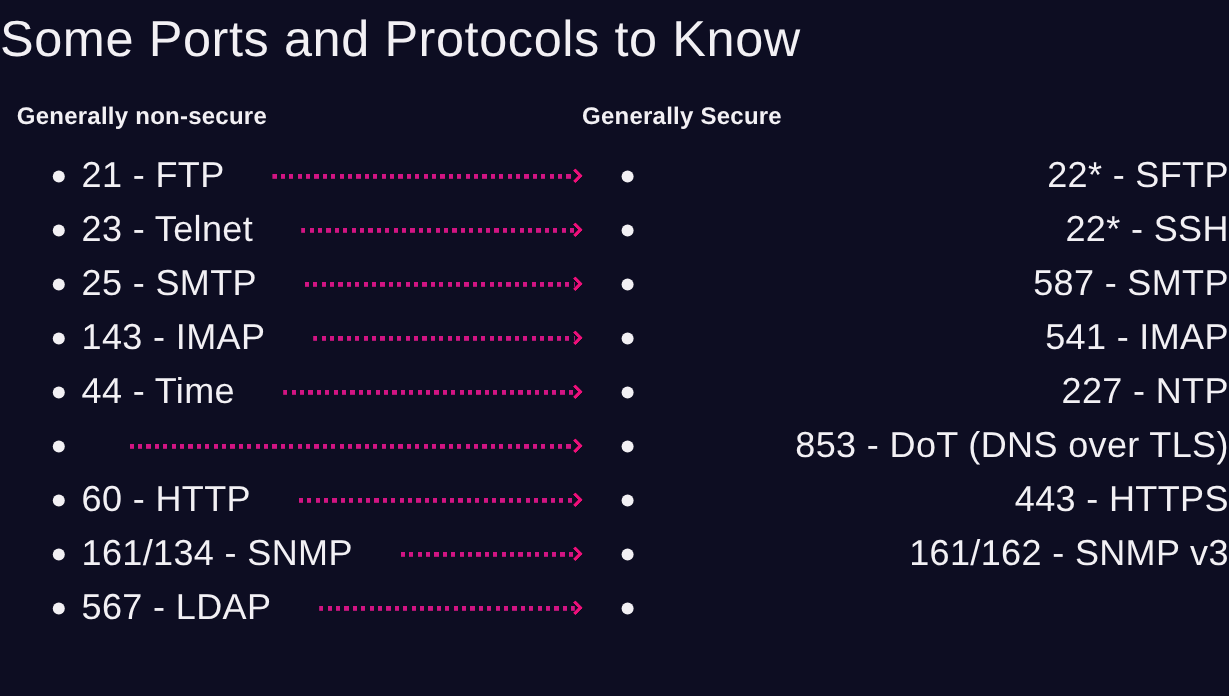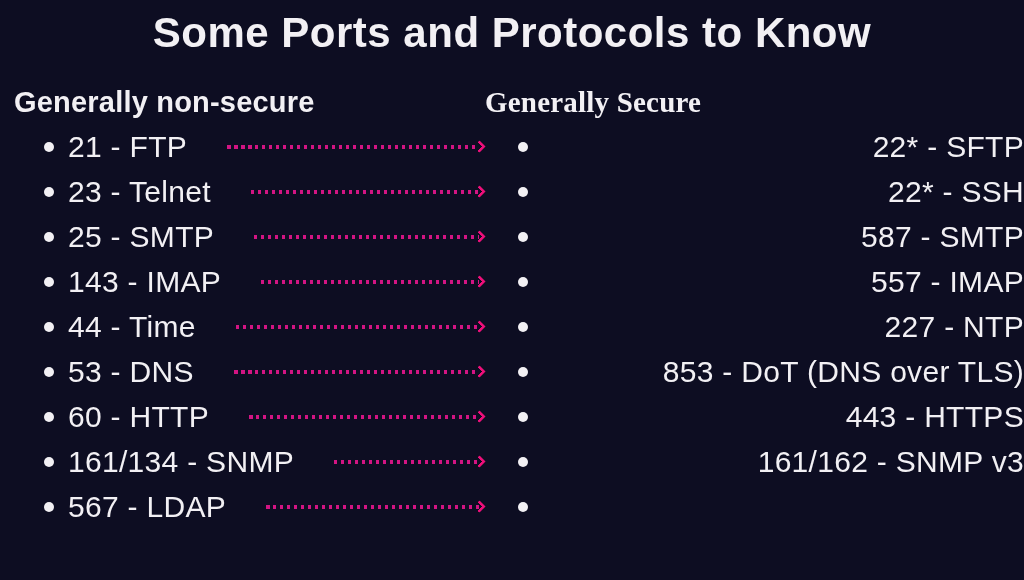--- a/index.html
+++ b/index.html
@@ -13,37 +13,37 @@
     width: 1024px;
     height: 580px;
     overflow: hidden;
     background: var(--background);
     color: var(--text);
     font-family: "Liberation Sans", "DejaVu Sans", sans-serif;
   }
   .slide { position: relative; width: 1024px; height: 580px; }
   .title {
     margin-top: 8px;
-    text-align: center;
+    text-align: left;
     font-size: 42px;
-    font-weight: 700;
+    font-weight: 400;
     letter-spacing: 0.5px;
     line-height: 1.2;
   }
   .headers { position: relative; height: 28px; margin-top: 28px; }
   .hdr {
     position: absolute;
     top: 0;
-    font-size: 29px;
+    font-size: 20px;
     font-weight: 700;
     letter-spacing: 0.2px;
     white-space: nowrap;
   }
   .hdr-left  { left: 14px; }
-  .hdr-right { left: 485px; font-family: Liberation Serif, serif; }
+  .hdr-right { left: 485px; }
   .rows { margin-top: 10px; }
   .row {
     display: flex;
     align-items: center;
     height: 45px;
     padding-left: 44px;
     gap: 24px;
   }
   .cell { display: flex; align-items: center; }
   .cell-right { flex: none; width: 506px; justify-content: space-between; }
@@ -151,21 +151,21 @@
       <div class="cell cell-left">
         <span class="bullet"></span>
         <span class="item-label">143 - IMAP</span>
       </div>
       <div class="arrow">
         <span class="dots"></span>
         <span class="chev"></span>
       </div>
       <div class="cell cell-right">
         <span class="bullet"></span>
-        <span class="item-label">557 - IMAP</span>
+        <span class="item-label">541 - IMAP</span>
       </div>
     </div>
 
     <div class="row">
       <div class="cell cell-left">
         <span class="bullet"></span>
         <span class="item-label">44 - Time</span>
       </div>
       <div class="arrow">
         <span class="dots"></span>
@@ -173,21 +173,20 @@
       </div>
       <div class="cell cell-right">
         <span class="bullet"></span>
         <span class="item-label">227 - NTP</span>
       </div>
     </div>
 
     <div class="row">
       <div class="cell cell-left">
         <span class="bullet"></span>
-        <span class="item-label">53 - DNS</span>
       </div>
       <div class="arrow">
         <span class="dots"></span>
         <span class="chev"></span>
       </div>
       <div class="cell cell-right">
         <span class="bullet"></span>
         <span class="item-label">853 - DoT (DNS over TLS)</span>
       </div>
     </div>

